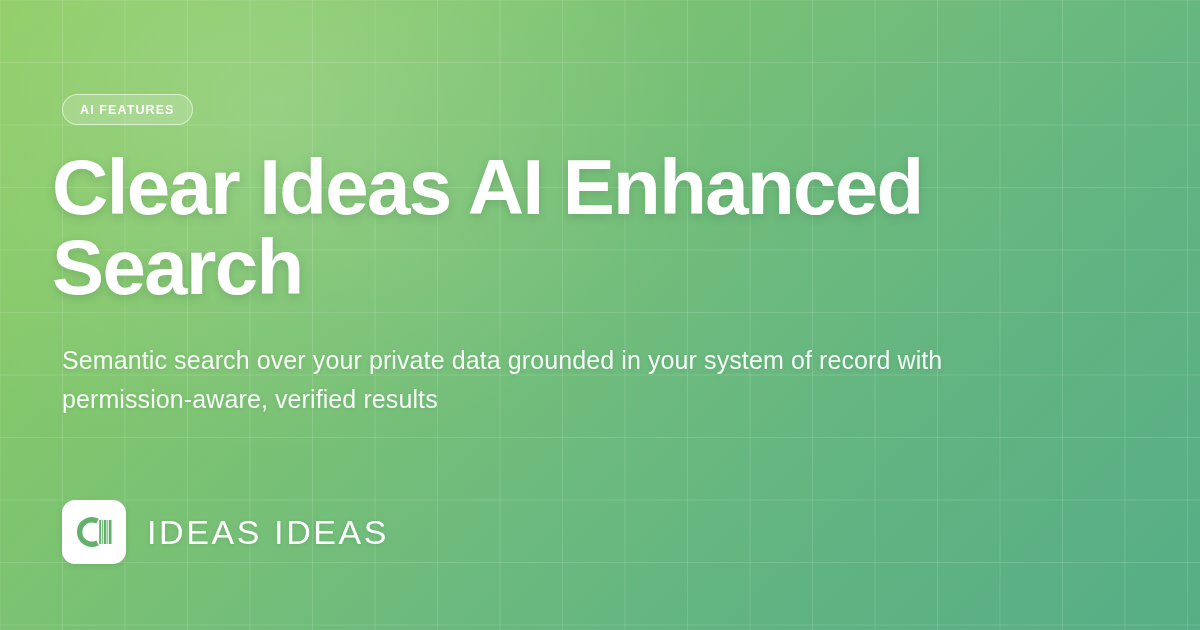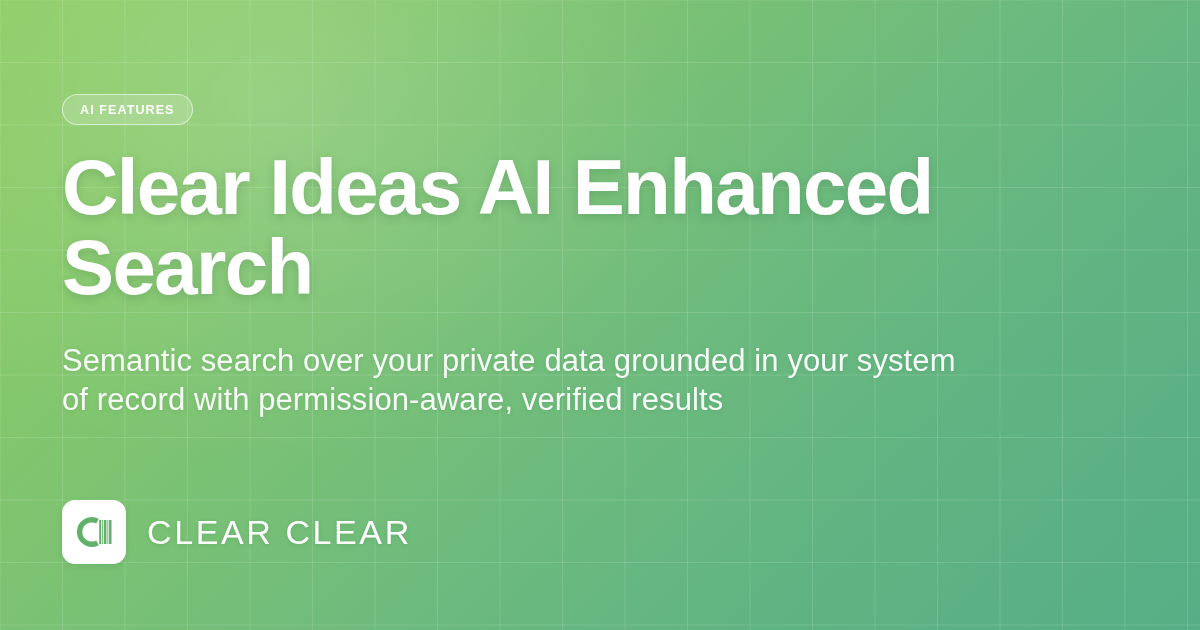--- a/index.html
+++ b/index.html
@@ -73,39 +73,39 @@
     color:#ffffff;
     font-size:12.5px;
     font-weight:bold;
     letter-spacing:1.1px;
     white-space:nowrap;
   }
 
   
   .headline {
     position:absolute;
-    left:62px;
+    left:52px;
     top:147px;
     width:960px;
     color:#ffffff;
     font-size:78px;
     font-weight:bold;
     line-height:80px;
     letter-spacing:-1.6px;
     text-shadow:0 3px 10px rgba(40,90,60,0.22);
   }
 
   
   .subtitle {
     position:absolute;
     left:62px;
     top:341px;
     width:900px;
     color:rgba(255,255,255,0.94);
-    font-size:31px;
+    font-size:25px;
     font-weight:normal;
     line-height:39px;
     letter-spacing:0.1px;
     text-shadow:0 1px 4px rgba(40,90,60,0.12);
   }
 
   
   .footer {
     position:absolute;
     left:62px;
@@ -185,19 +185,19 @@
             <g fill="#62B16B">
               <rect x="27.2" y="10.0" width="2.0" height="24"></rect>
               <rect x="30.0" y="10.0" width="1.3" height="24" opacity="0.78"></rect>
               <rect x="32.0" y="10.0" width="2.4" height="24"></rect>
               <rect x="35.1" y="10.0" width="1.1" height="24" opacity="0.72"></rect>
               <rect x="36.9" y="10.0" width="2.6" height="24"></rect>
             </g>
           </svg>
         </div>
 
-        <span class="brand-name">CLEAR CLEAR</span>
+        <span class="brand-name">IDEAS IDEAS</span>
       </div>
 
 
     </div>
   </div>
 </div>
 
 </body></html>

